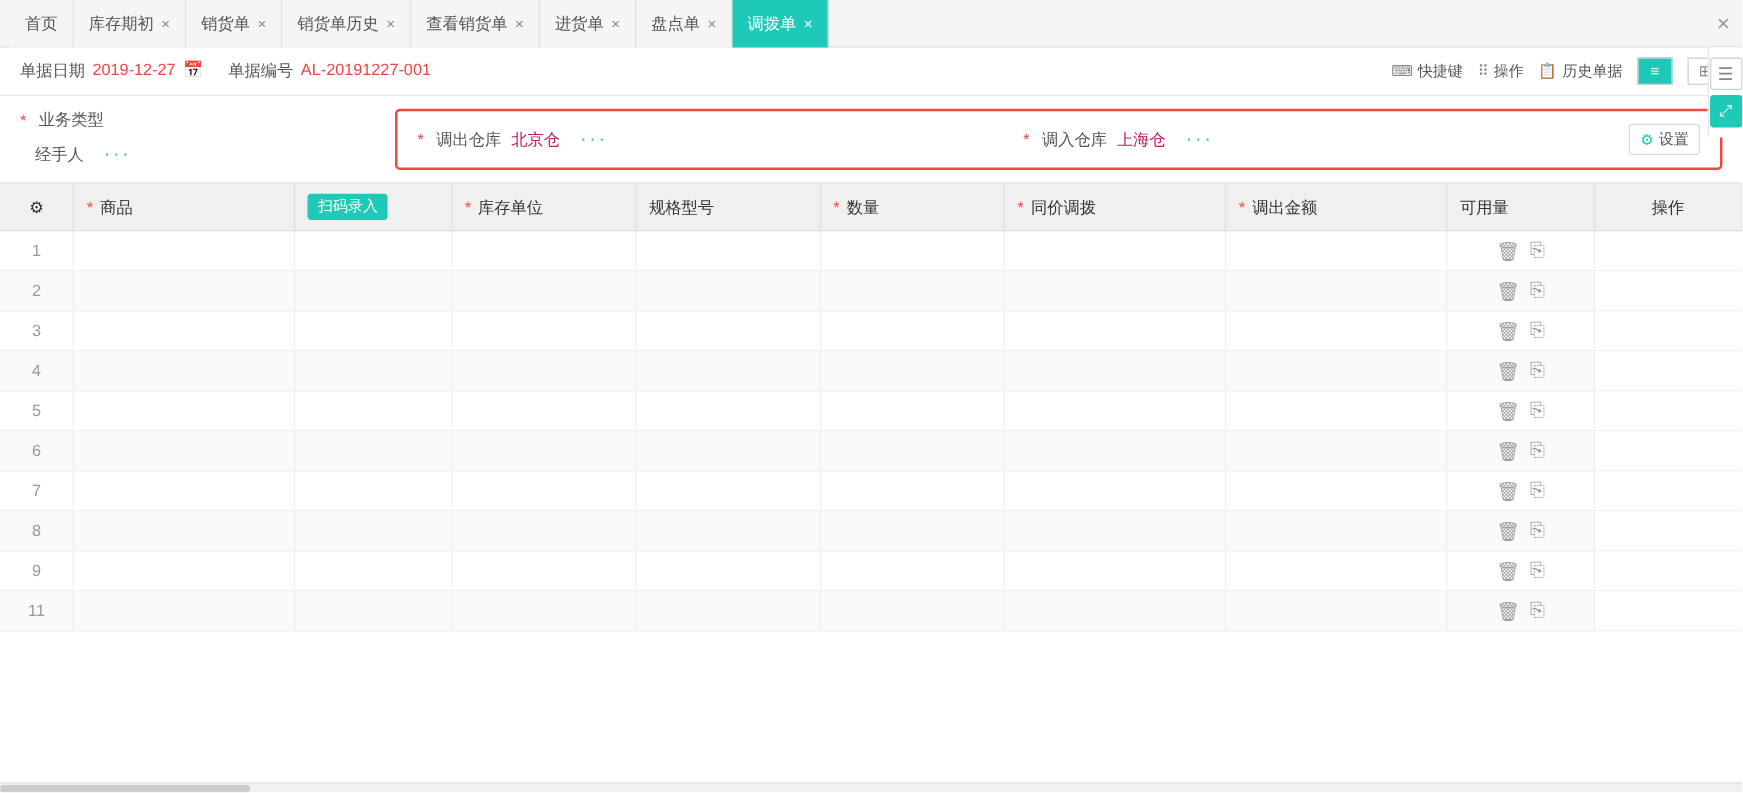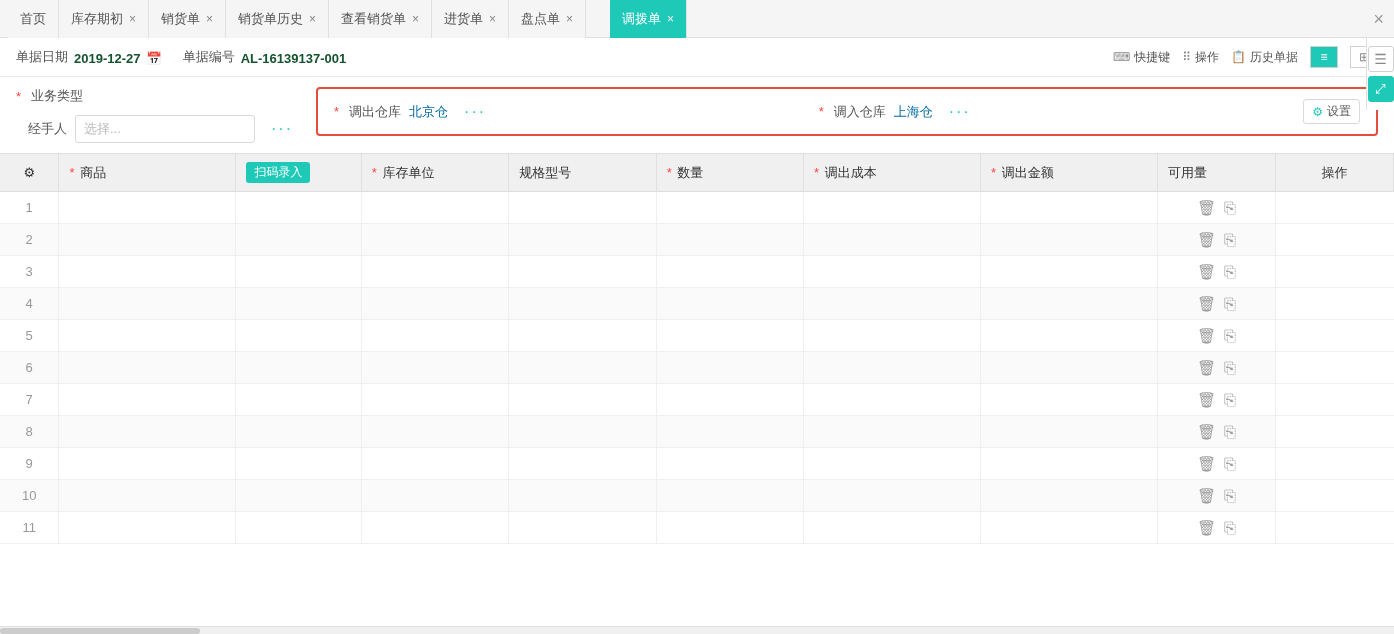--- a/index.html
+++ b/index.html
@@ -16,43 +16,43 @@
     }
     .tab {
       display: flex; align-items: center;
       padding: 4px 12px; height: 38px;
       cursor: pointer; white-space: nowrap;
       color: #555; font-size: 13px;
       border-right: 1px solid #e0e0e0;
       background: #f5f5f5;
     }
     .tab.active {
-      background: #1ec9b7; color: #fff; margin-left: 24px;
+      background: #1ec9b7; color: #fff;
     }
     .tab .close-x {
       margin-left: 6px; font-size: 12px; color: inherit; opacity: 0.7;
       cursor: pointer;
     }
     .tab.active .close-x { color: #fff; opacity: 1; }
     .tab-close-window {
       position: absolute; right: 10px; top: 50%; transform: translateY(-50%);
       cursor: pointer; font-size: 18px; color: #999;
     }
 
     
     .toolbar {
       display: flex; align-items: center;
       padding: 8px 16px;
       border-bottom: 1px solid #e8e8e8;
       background: #fff;
       gap: 20px;
     }
-    .toolbar-item { display: flex; align-items: flex-end; gap: 6px; }
+    .toolbar-item { display: flex; align-items: flex-start; gap: 6px; }
     .toolbar-label { color: #555; }
-    .toolbar-value { color: #14532d; font-weight: 700; }
+    .toolbar-value { color: #ef4444; font-weight: 400; }
     .calendar-icon { color: #1ec9b7; cursor: pointer; }
 
     
     .right-toolbar {
       margin-left: auto;
       display: flex; align-items: center; gap: 12px;
     }
     .right-toolbar-btn {
       display: flex; align-items: center; gap: 4px;
       color: #555; cursor: pointer; font-size: 12px;
@@ -107,21 +107,21 @@
       border: 2px solid #e74c3c;
       border-radius: 4px;
       padding: 10px 16px;
       display: flex; align-items: center;
       gap: 20px;
     }
     .warehouse-item {
       display: flex; align-items: center; gap: 8px; flex: 1;
     }
     .warehouse-label { color: #555; white-space: nowrap; }
-    .warehouse-value { color: #0369a1; font-weight: 500; }
+    .warehouse-value { color: #be185d; font-weight: 500; }
     .settings-btn {
       display: flex; align-items: center; gap: 4px;
       border: 1px solid #d9d9d9;
       border-radius: 3px;
       padding: 3px 8px;
       cursor: pointer;
       color: #555;
       background: #fff;
       font-size: 12px;
       white-space: nowrap;
@@ -274,21 +274,21 @@
   <div class="content-area">
 
     <div class="toolbar">
       <div class="toolbar-item">
         <span class="toolbar-label">单据日期</span>
         <span class="toolbar-value">2019-12-27</span>
         <span class="calendar-icon">📅</span>
       </div>
       <div class="toolbar-item">
         <span class="toolbar-label">单据编号</span>
-        <span class="toolbar-value">AL-16139137-001</span>
+        <span class="toolbar-value">AL-20191227-001</span>
       </div>
 
       <div class="right-toolbar">
         <div class="right-toolbar-btn">
           <span class="icon">⌨</span>
           <span>快捷键</span>
         </div>
         <div class="right-toolbar-btn">
           <span class="icon">⠿</span>
           <span>操作</span>
@@ -308,23 +308,20 @@
 
     <div class="form-area">
 
       <div class="form-left">
         <div class="form-row">
           <span class="required-star">*</span>
           <span class="form-label">业务类型</span>
         </div>
         <div class="form-row">
           <span class="form-label" style="margin-left:12px;">经手人</span>
-          <div class="form-value-box" style="min-width:180px;">
-            <span class="form-placeholder">选择...</span>
-          </div>
           <span class="more-dots">···</span>
         </div>
       </div>
 
       <div class="warehouse-box">
 
         <div class="warehouse-item">
           <span class="required-star">*</span>
           <span class="warehouse-label">调出仓库</span>
           <span class="warehouse-value">北京仓</span>
@@ -365,21 +362,21 @@
             </th>
             <th style="width:100px;">
               <span>规格型号</span>
             </th>
             <th style="width:100px;">
               <span class="required-star">*</span>
               <span>数量</span>
             </th>
             <th style="width:120px;">
               <span class="required-star">*</span>
-              <span>调出成本</span>
+              <span>同价调拨</span>
             </th>
             <th style="width:120px;">
               <span class="required-star">*</span>
               <span>调出金额</span>
             </th>
             <th style="width:auto;">
               <span>可用量</span>
             </th>
             <th style="width:80px; text-align:center;">
               <span>操作</span>
@@ -525,36 +522,20 @@
             <td></td>
             <td></td>
             <td></td>
             <td class="action-col">
               <div class="action-icons">
                 <span class="action-icon">🗑</span>
                 <span class="action-icon">⎘</span>
               </div>
             </td>
           </tr>
-          <tr class="table-row">
-            <td class="row-num">10</td>
-            <td></td>
-            <td></td>
-            <td></td>
-            <td></td>
-            <td></td>
-            <td></td>
-            <td></td>
-            <td class="action-col">
-              <div class="action-icons">
-                <span class="action-icon">🗑</span>
-                <span class="action-icon">⎘</span>
-              </div>
-            </td>
-          </tr>
 
           <tr class="table-row">
             <td class="row-num">11</td>
             <td></td>
             <td></td>
             <td></td>
             <td></td>
             <td></td>
             <td></td>
             <td></td>

